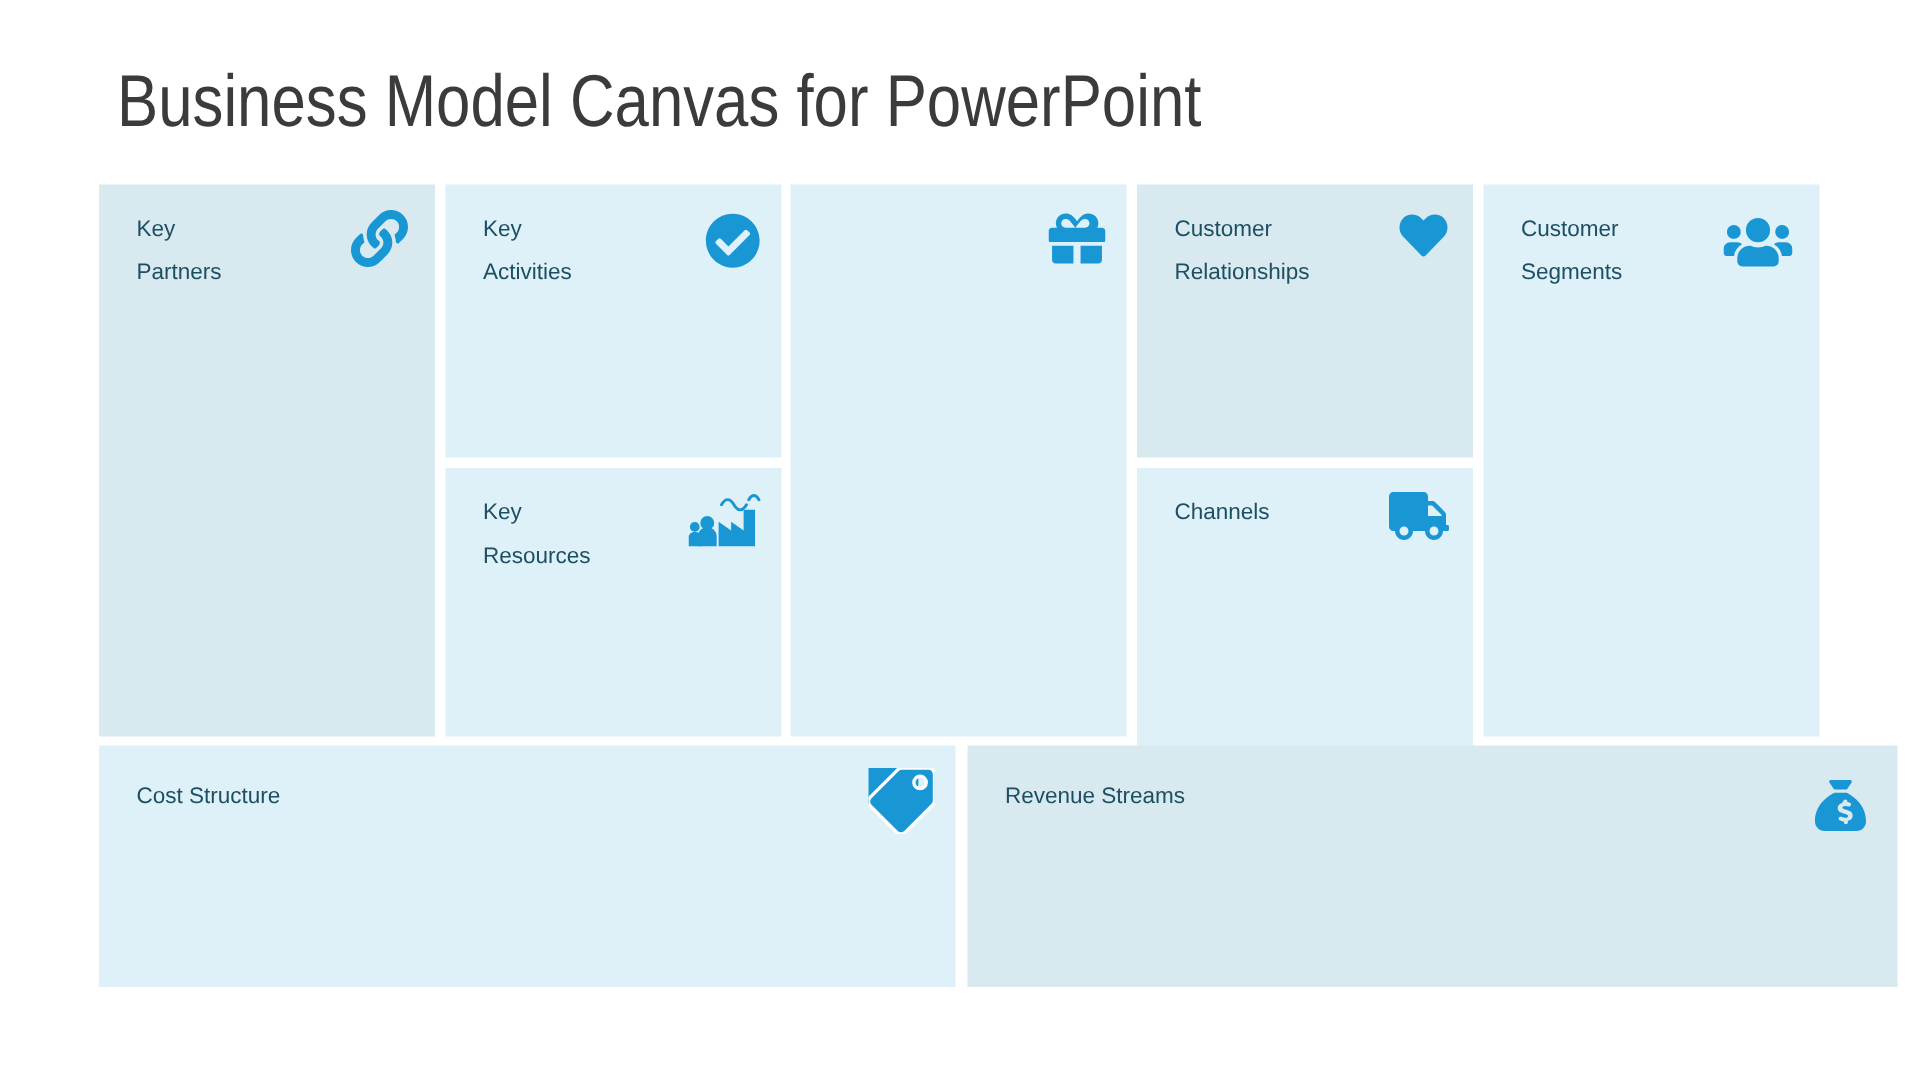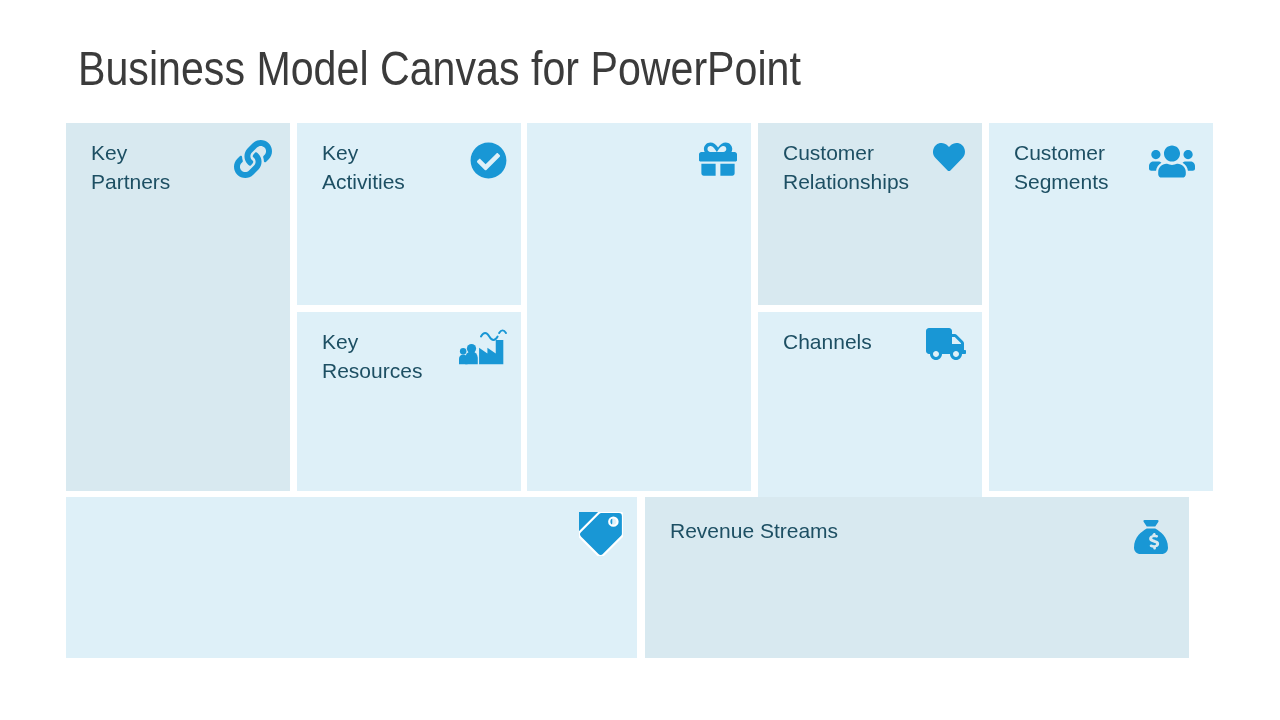--- a/index.html
+++ b/index.html
@@ -10,21 +10,21 @@
   .title{
     position:absolute;left:78px;top:40px;margin:0;
     font-size:49px;font-weight:400;color:#3b3b3b;
     transform:scaleX(0.84);transform-origin:left top;white-space:nowrap;
   }
   .box{position:absolute;box-sizing:border-box;}
   .tone-a{background:#d8e9f0;}
   .tone-b{background:#def0f8;}
   .box .label{
     position:absolute;left:25px;top:15px;
-    font-size:21px;line-height:29px;color:#1d4f63;
+    font-size:15px;line-height:29px;color:#1d4f63;
     white-space:pre-line;
   }
   .box.wide .label{top:19px;}
   .box .icon{position:absolute;line-height:0;}
   .icon svg{display:block;}
   .footer{position:absolute;left:70px;top:664px;font-size:12.5px;color:#1c1c1c;line-height:15.5px;}
   .footer-link{color:#3133cd;text-decoration:underline;display:inline-block;}
   .footer b{font-weight:bold;}
   
   .i-link{top:17px;right:18px;}
@@ -115,31 +115,32 @@
     <span class="label">Customer
 Segments</span>
     <span class="icon i-people">
       <svg width="46" height="37" viewBox="0 0 640 512">
           <path fill="#1997d5" d="M96 224c35.3 0 64-28.7 64-64s-28.7-64-64-64-64 28.7-64 64 28.7 64 64 64zm448 0c35.3 0 64-28.7 64-64s-28.7-64-64-64-64 28.7-64 64 28.7 64 64 64zm32 32h-64c-17.6 0-33.5 7.1-45.1 18.6 40.3 22.1 68.9 62 75.1 109.4h66c17.7 0 32-14.3 32-32v-32c0-35.3-28.7-64-64-64zm-256 0c61.9 0 112-50.1 112-112S381.9 32 320 32 208 82.1 208 144s50.1 112 112 112zm76.8 32h-8.3c-20.8 10-43.9 16-68.5 16s-47.6-6-68.5-16h-8.3C179.6 288 128 339.6 128 403.2V432c0 26.5 21.5 48 48 48h288c26.5 0 48-21.5 48-48v-28.8c0-63.6-51.6-115.2-115.2-115.2zm-223.7-13.4C161.5 263.1 145.6 256 128 256H64c-35.3 0-64 28.7-64 64v32c0 17.7 14.3 32 32 32h65.9c6.3-47.4 34.9-87.3 75.2-109.4z"></path>
         </svg>
     </span>
   </div>
 
   <div class="box wide tone-b" style="left:66px;top:497px;width:571px;height:161px">
+    <span class="label">Cost Structure</span>
     <span class="icon i-tags">
       <svg width="44" height="44" viewBox="0 0 512 512">
         <g transform="translate(512,0) scale(-1,1)">
           <path fill="#1997d5" transform="translate(125,-125)" d="M0 252.118V48C0 21.49 21.49 0 48 0h204.118a48 48 0 0 1 33.941 14.059l211.882 211.882c18.745 18.745 18.745 49.137 0 67.882L293.823 497.941c-18.745 18.745-49.137 18.745-67.882 0L14.059 286.059A48 48 0 0 1 0 252.118z"></path>
           <path fill="#1997d5" stroke="#ffffff" stroke-width="26" d="M0 252.118V48C0 21.49 21.49 0 48 0h204.118a48 48 0 0 1 33.941 14.059l211.882 211.882c18.745 18.745 18.745 49.137 0 67.882L293.823 497.941c-18.745 18.745-49.137 18.745-67.882 0L14.059 286.059A48 48 0 0 1 0 252.118zM112 64c-26.51 0-48 21.49-48 48s21.49 48 48 48 48-21.49 48-48-21.49-48-48-48z"></path>
         </g>
       </svg>
     </span>
   </div>
 
-  <div class="box wide tone-a" style="left:645px;top:497px;width:544px;height:161px">
+  <div class="box wide tone-a" style="left:645px;top:497px;width:620px;height:161px">
     <span class="label">Revenue Streams</span>
     <span class="icon i-sack">
       <svg width="34" height="44" viewBox="0 0 512 512">
           <path fill="#1997d5" d="M320 96H192L144.6 24.9C137.5 14.2 145.1 0 157.9 0H354.1c12.8 0 20.4 14.2 13.3 24.9L320 96zM192 128H320c3.8 2.5 8.1 5.3 13 8.4C389.7 172.7 512 250.9 512 416c0 53-43 96-96 96H96c-53 0-96-43-96-96C0 250.9 122.3 172.7 179 136.4c4.8-3.1 9.2-5.9 13-8.4zm84 88v14c-7.6 1.7-15.2 4.4-22.2 8.5-13.9 8.3-26.2 22.8-25.8 43.9.4 20.3 12.9 33.1 26.2 40.9 11.6 6.8 26.2 11.2 37.9 14.7l2.5.8c13.3 4.1 23.4 7.3 30.6 11.6 6.2 3.7 7.9 6.6 8 10.8.1 6.2-2.5 10-7.2 13-5.4 3.4-13.6 5.6-22.5 5.3-11.1-.4-21.5-3.9-32.7-7.7-2.5-.8-5-1.7-7.6-2.5-10.5-3.5-21.8 2.2-25.3 12.6s2.2 21.8 12.6 25.3c2.2.7 4.5 1.5 6.8 2.3 9.6 3.3 20.9 7.2 32.8 9.6V424c0 11 9 20 20 20s20-9 20-20v-13.8c8-1.7 16-4.5 23.2-9 14.3-8.9 25.1-24.1 24.8-45-.3-20.3-11.7-33.4-24.6-41.6-11.5-7.2-26.3-11.7-38-15.3l-1.2-.4c-13.4-4.1-23.6-7.2-31-11.4-6.5-3.7-7.9-6.5-8-10.3-.2-5.6 2.1-9.3 7.1-12.3 5.5-3.3 13.8-5.3 22.1-5.1 9.9.3 20.9 2.4 32.4 5.2 10.7 2.6 21.6-4 24.2-14.7s-4-21.6-14.7-24.2c-6.5-1.6-13.7-3.2-21.2-4.4V216c0-11-9-20-20-20s-20 9-20 20z"></path>
         </svg>
     </span>
   </div>
 
 
 </div>

